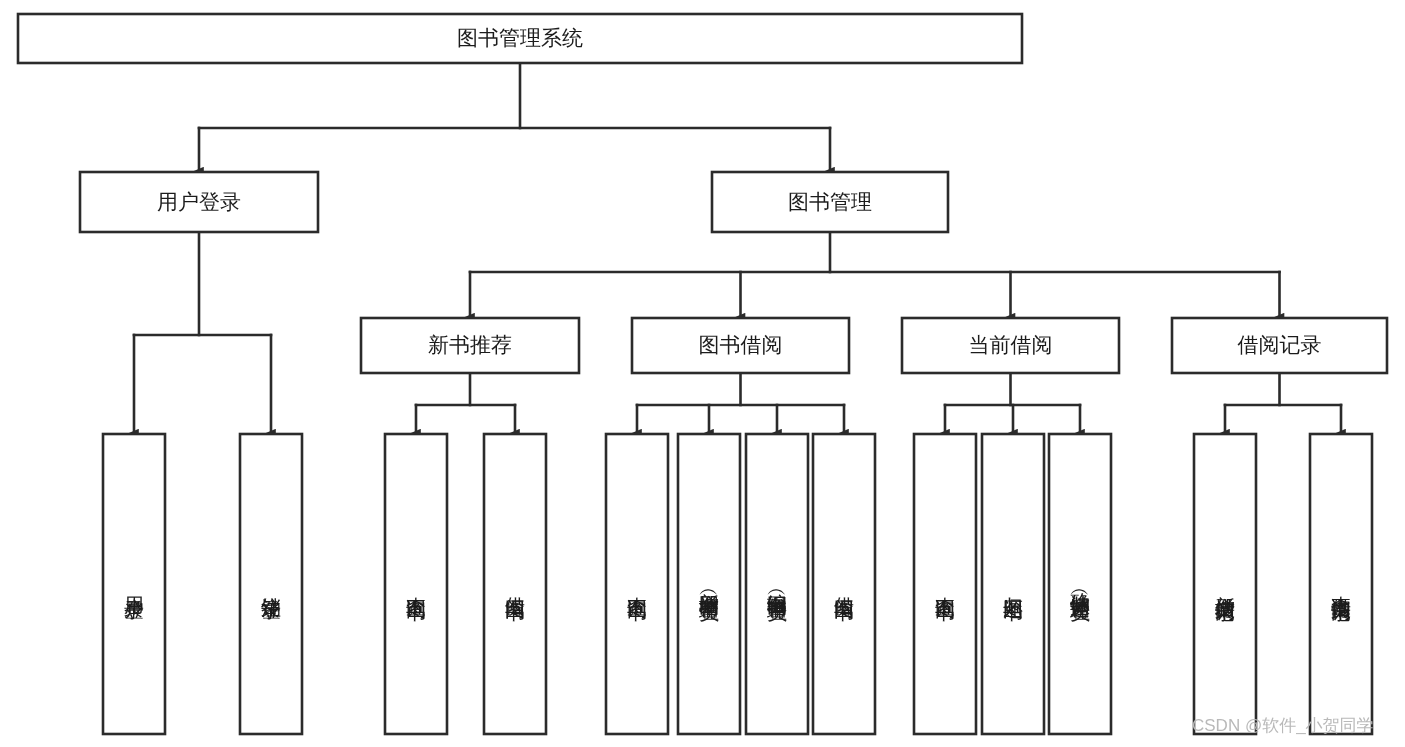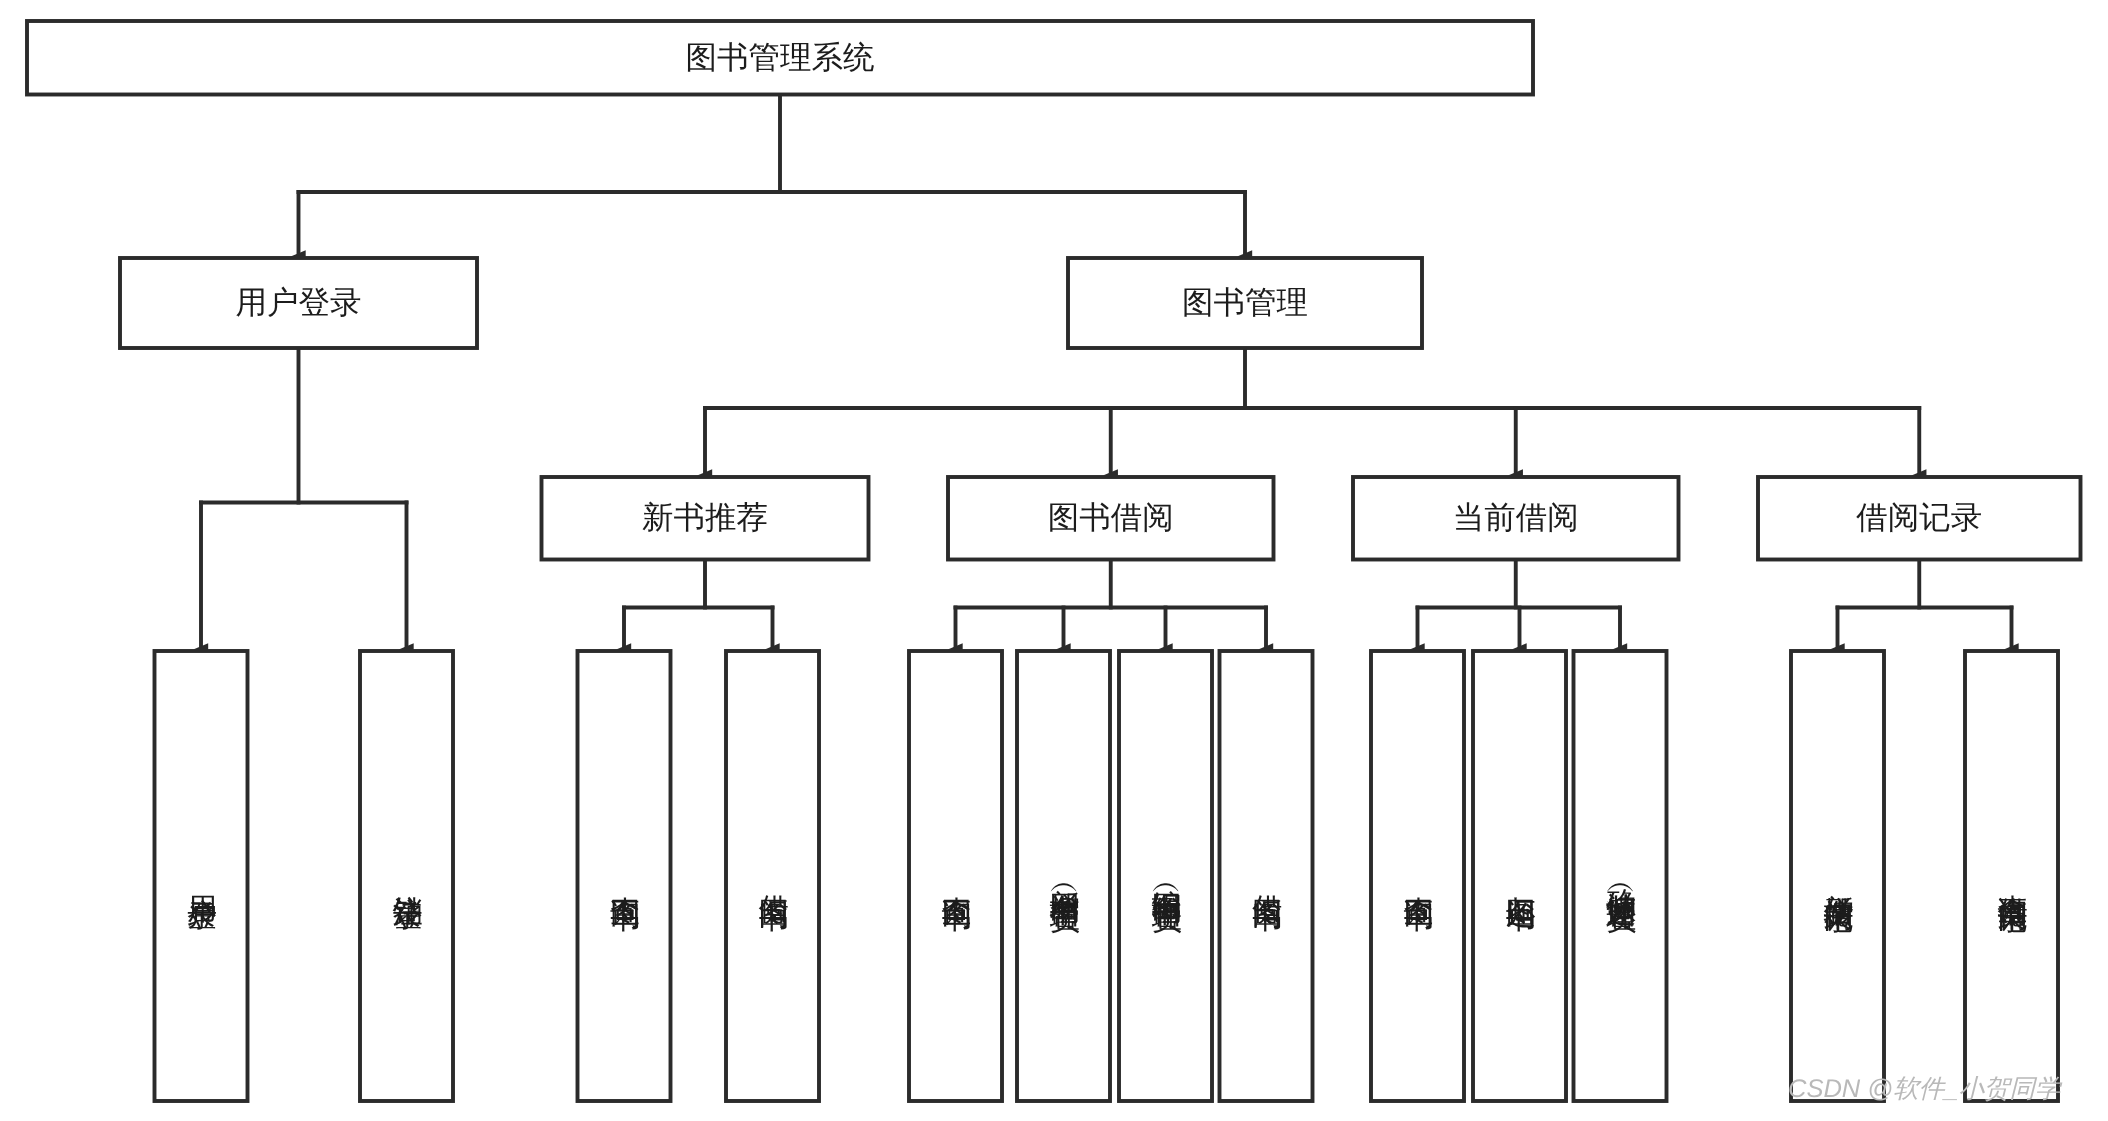--- a/index.html
+++ b/index.html
@@ -65,21 +65,20 @@
   }
   .watermark {
     position: absolute;
     left: 1192px;
     top: 714px;
     font-family: "Liberation Sans", "DejaVu Sans", sans-serif;
     font-size: 17px;
     color: #b9b9b9;
     white-space: nowrap;
     user-select: none;
-    font-style: italic;
   }
 </style>
 </head>
 <body>
 
 <div id="diagram-root">
 
   <svg id="flow-svg" viewBox="0 0 1405 747">
     <defs>
       <marker id="arrowhead" markerWidth="11" markerHeight="11" refX="4.2" refY="5.2" orient="auto" markerUnits="userSpaceOnUse">

